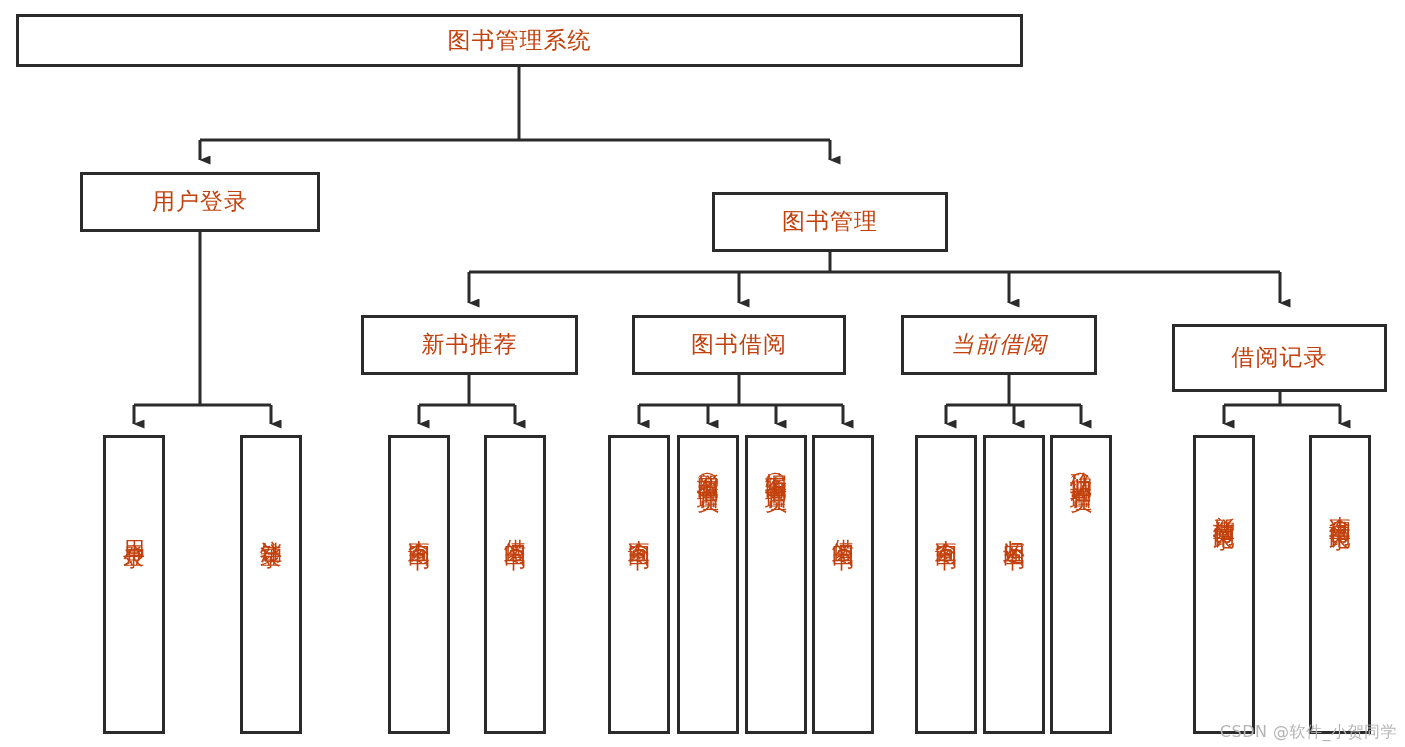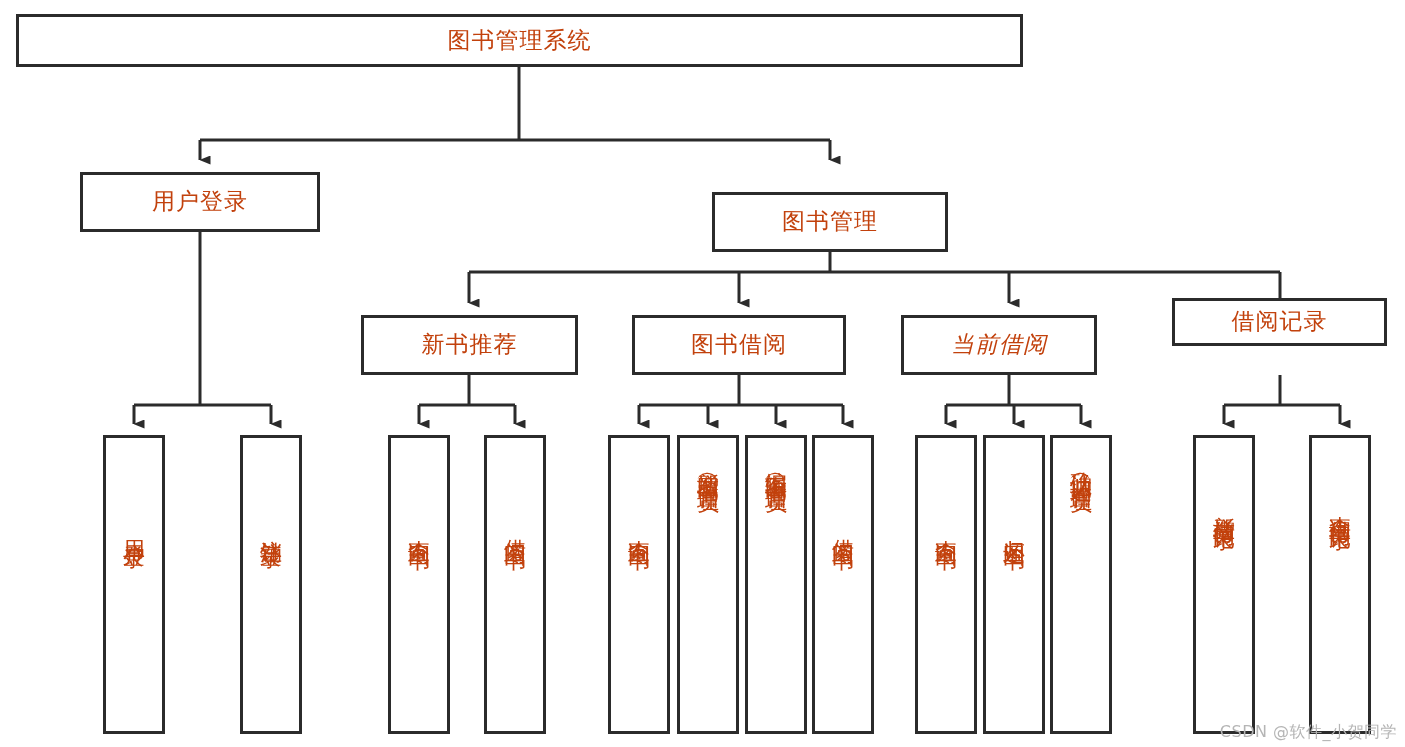--- a/index.html
+++ b/index.html
@@ -137,21 +137,21 @@
 
   <div class="node h" style="left:361px; top:315px; width:217px; height:60px;font-family:Liberation Serif, serif;">
     <span class="label">新书推荐</span>
   </div>
   <div class="node h" style="left:632px; top:315px; width:214px; height:60px;">
     <span class="label">图书借阅</span>
   </div>
   <div class="node h" style="left:901px; top:315px; width:196px; height:60px;font-style:italic;">
     <span class="label">当前借阅</span>
   </div>
-  <div class="node h" style="left:1172px; top:298px; width:215px; height:48px;">
+  <div class="node h" style="left:1172px; top:324px; width:215px; height:68px;">
     <span class="label">借阅记录</span>
   </div>
 
   <div class="node v pad-top" style="left:103px; top:435px; width:62px; height:299px;">
     <span class="label">用户登录</span>
   </div>
   <div class="node v pad-top" style="left:240px; top:435px; width:62px; height:299px;">
     <span class="label">注销登录</span>
   </div>
 

